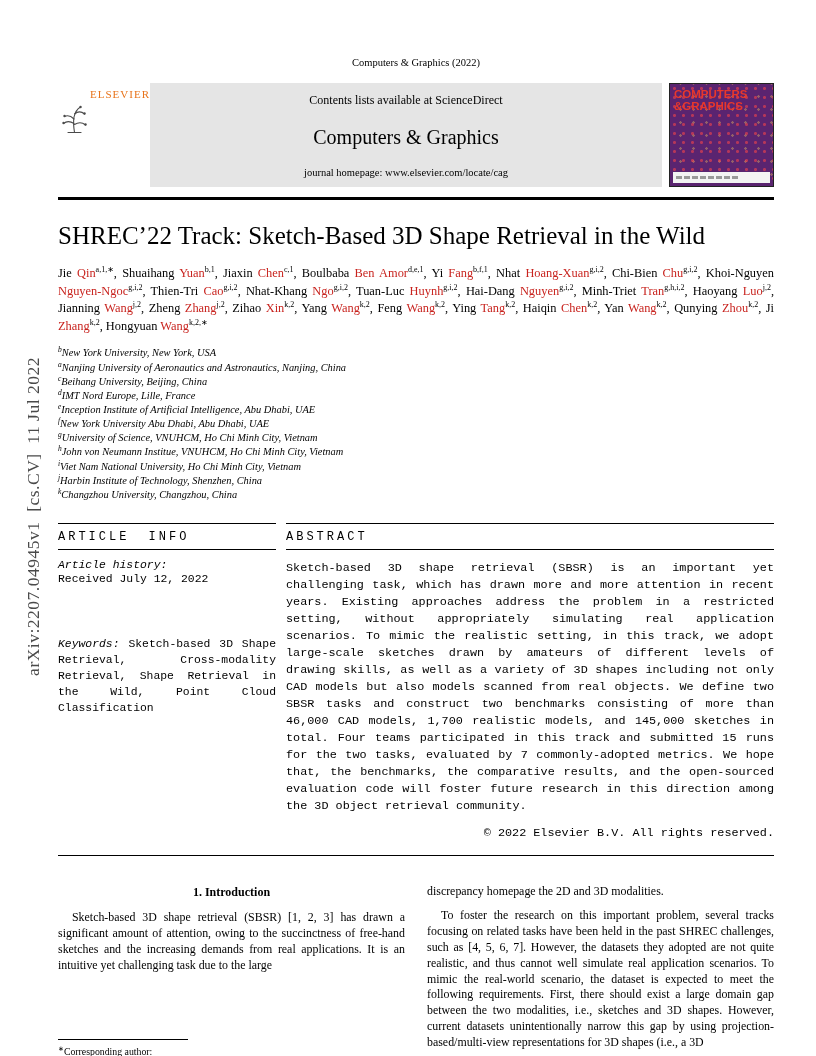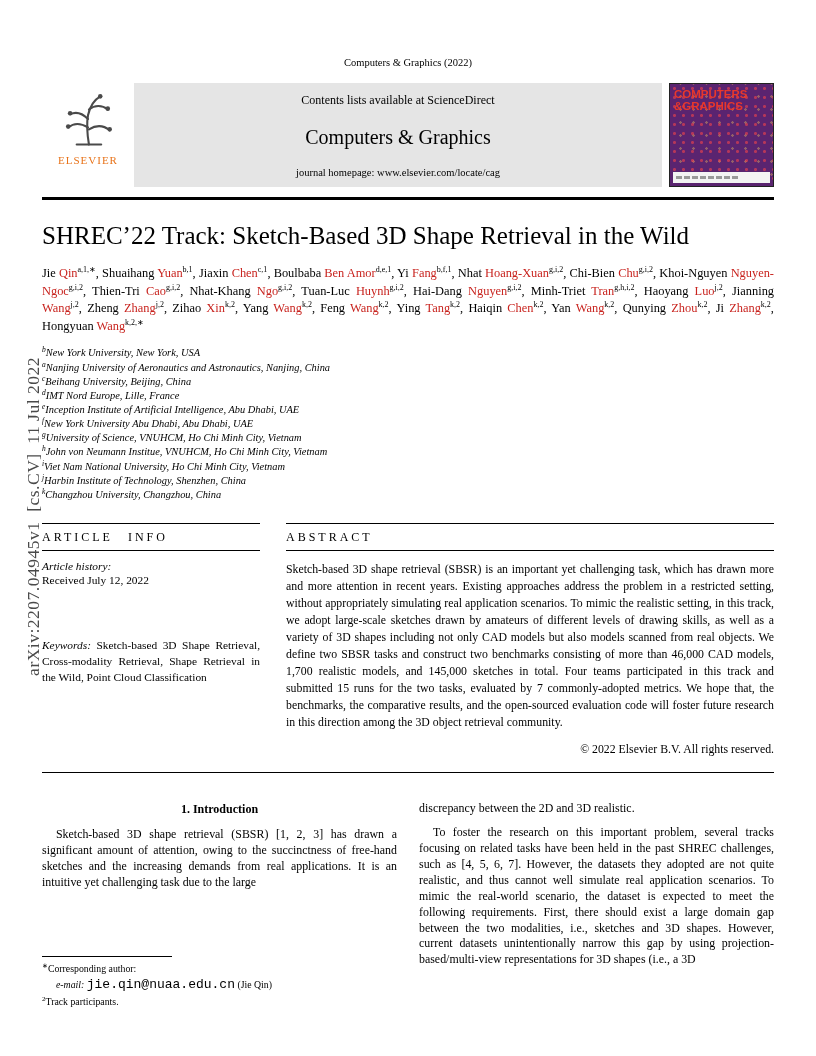--- a/index.html
+++ b/index.html
@@ -1,36 +1,37 @@
 <!DOCTYPE html>
 <html style="--link-red: #c8231e; --elsevier-orange: #e8731a; --cover-purple: #5a2470; --cover-red: #e8372c;"><head>
 <meta charset="utf-8">
 <style>
   * { margin:0; padding:0; box-sizing:border-box; }
   html,body { background:#ffffff; }
   .page {
     position:relative; width:816px; height:1056px; margin:0 auto;
     background:#fff; color:#000; overflow:hidden;
     font-family:"Liberation Serif", serif;
+    padding-left:16px;
   }
   
   .journal-line { padding-top:57px; text-align:center; font-size:10.5px; }
 
   
   .arxiv {
     position:absolute; left:-192px; top:506px; width:450px;
     transform:rotate(-90deg); text-align:center;
     font-size:17.5px; color:#4a4a4a; white-space:pre; letter-spacing:0.5px;
   }
 
   
   .header-row { margin:15px 42px 0; display:flex; height:104px; }
   .elsevier-box {
-    width:92px; flex:none; background:#fff; display:flex; flex-direction:column;
-    align-items:center; justify-content:flex-start; padding-top:3px;
+    width:92px; flex:none; background:#fff; display:flex; flex-direction:row;
+    align-items:flex-start; justify-content:flex-start; padding-top:3px;
   }
   .elsevier-text {
     margin-top:2px; color:var(--elsevier-orange,#e8731a);
     font-size:11px; letter-spacing:1px; font-weight:400;
   }
   .header-gray {
     flex:1; background:#e5e5e5; display:flex; flex-direction:column;
     justify-content:space-between; text-align:center; padding:10px 8px 9px;
   }
   .contents-line { font-size:12px; }
@@ -62,21 +63,21 @@
 
   .authors {
     margin:15px 42px 0; font-size:12.4px; line-height:1.42; text-align:justify;
   }
   .authors .red { color:var(--link-red,#c8231e); }
   sup { font-size:8px; line-height:0; vertical-align:super; }
 
   .affiliations { margin:11px 42px 0; font-size:10.4px; font-style:italic; line-height:1.36; }
   .affiliations sup { font-size:7.5px; }
 
-  .info-abstract { margin:21px 42px 0; display:flex; gap:26px; }
+  .info-abstract { margin:21px 42px 0; display:flex; gap:10px;font-family:Liberation Mono, monospace; }
   .info-col  { width:218px; flex:none; font-size:11.4px; }
   .abstract-col { flex:1; font-size:11.8px; }
   .rule  { border-top:1px solid #000; }
   .col-heading { font-size:12px; letter-spacing:3px; word-spacing:9px; padding:6px 0 5px; }
   .history-label { font-style:italic; margin-top:9px; }
   .received { margin-top:2px; }
   .keywords { margin-top:52px; text-align:justify; line-height:1.4; }
   .keywords .it { font-style:italic; }
   .abstract-text { margin-top:10px; text-align:justify; line-height:1.44; }
   .copyright { margin-top:11px; text-align:right; }
@@ -192,19 +193,19 @@
         </div>
       <div class="footnotes">
         <div class="fnrule"></div>
         <div class="fn-line"><sup>∗</sup><span>Corresponding author:</span></div>
         <div class="fn-line fn-email"><span class="it">e-mail:</span> <span class="mono">jie.qin@nuaa.edu.cn</span> <span>(Jie Qin)</span></div>
         <div class="fn-line"><sup>2</sup><span>Track participants.</span></div>
       </div>
     </div>
     <div class="col">
       <div id="right-paras">
-          <p class="para">discrepancy between the 2D and 3D realistic.</p>
+          <p class="para">discrepancy homepage the 2D and 3D modalities.</p>
           <p class="para indent">To foster the research on this important problem, several tracks focusing on related tasks have been held in the past SHREC challenges, such as [4, 5, 6, 7]. However, the datasets they adopted are not quite realistic, and thus cannot well simulate real application scenarios. To mimic the real-world scenario, the dataset is expected to meet the following requirements. First, there should exist a large domain gap between the two modalities, i.e., sketches and 3D shapes. However, current datasets unintentionally narrow this gap by using projection-based/multi-view representations for 3D shapes (i.e., a 3D</p>
         </div>
     </div>
   </div>
 
 </div>
 
 </body></html>

